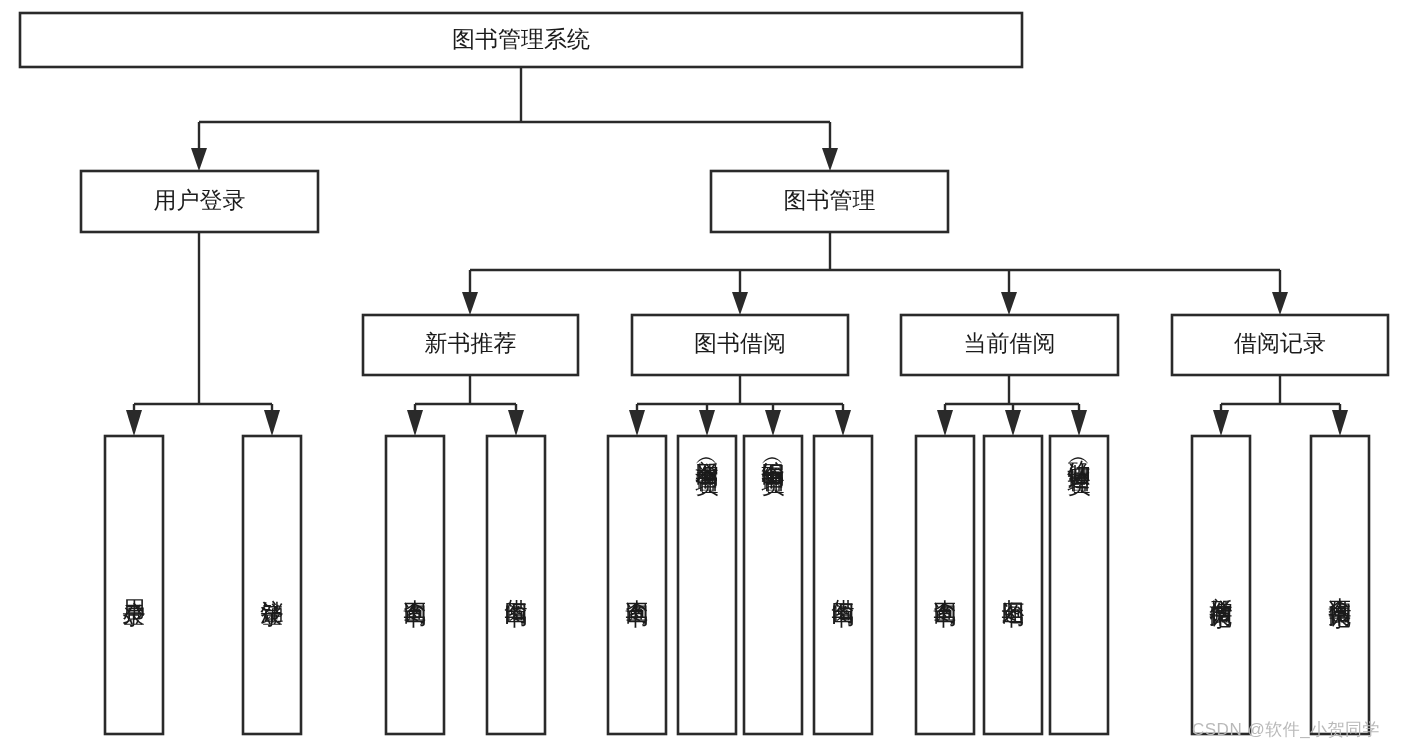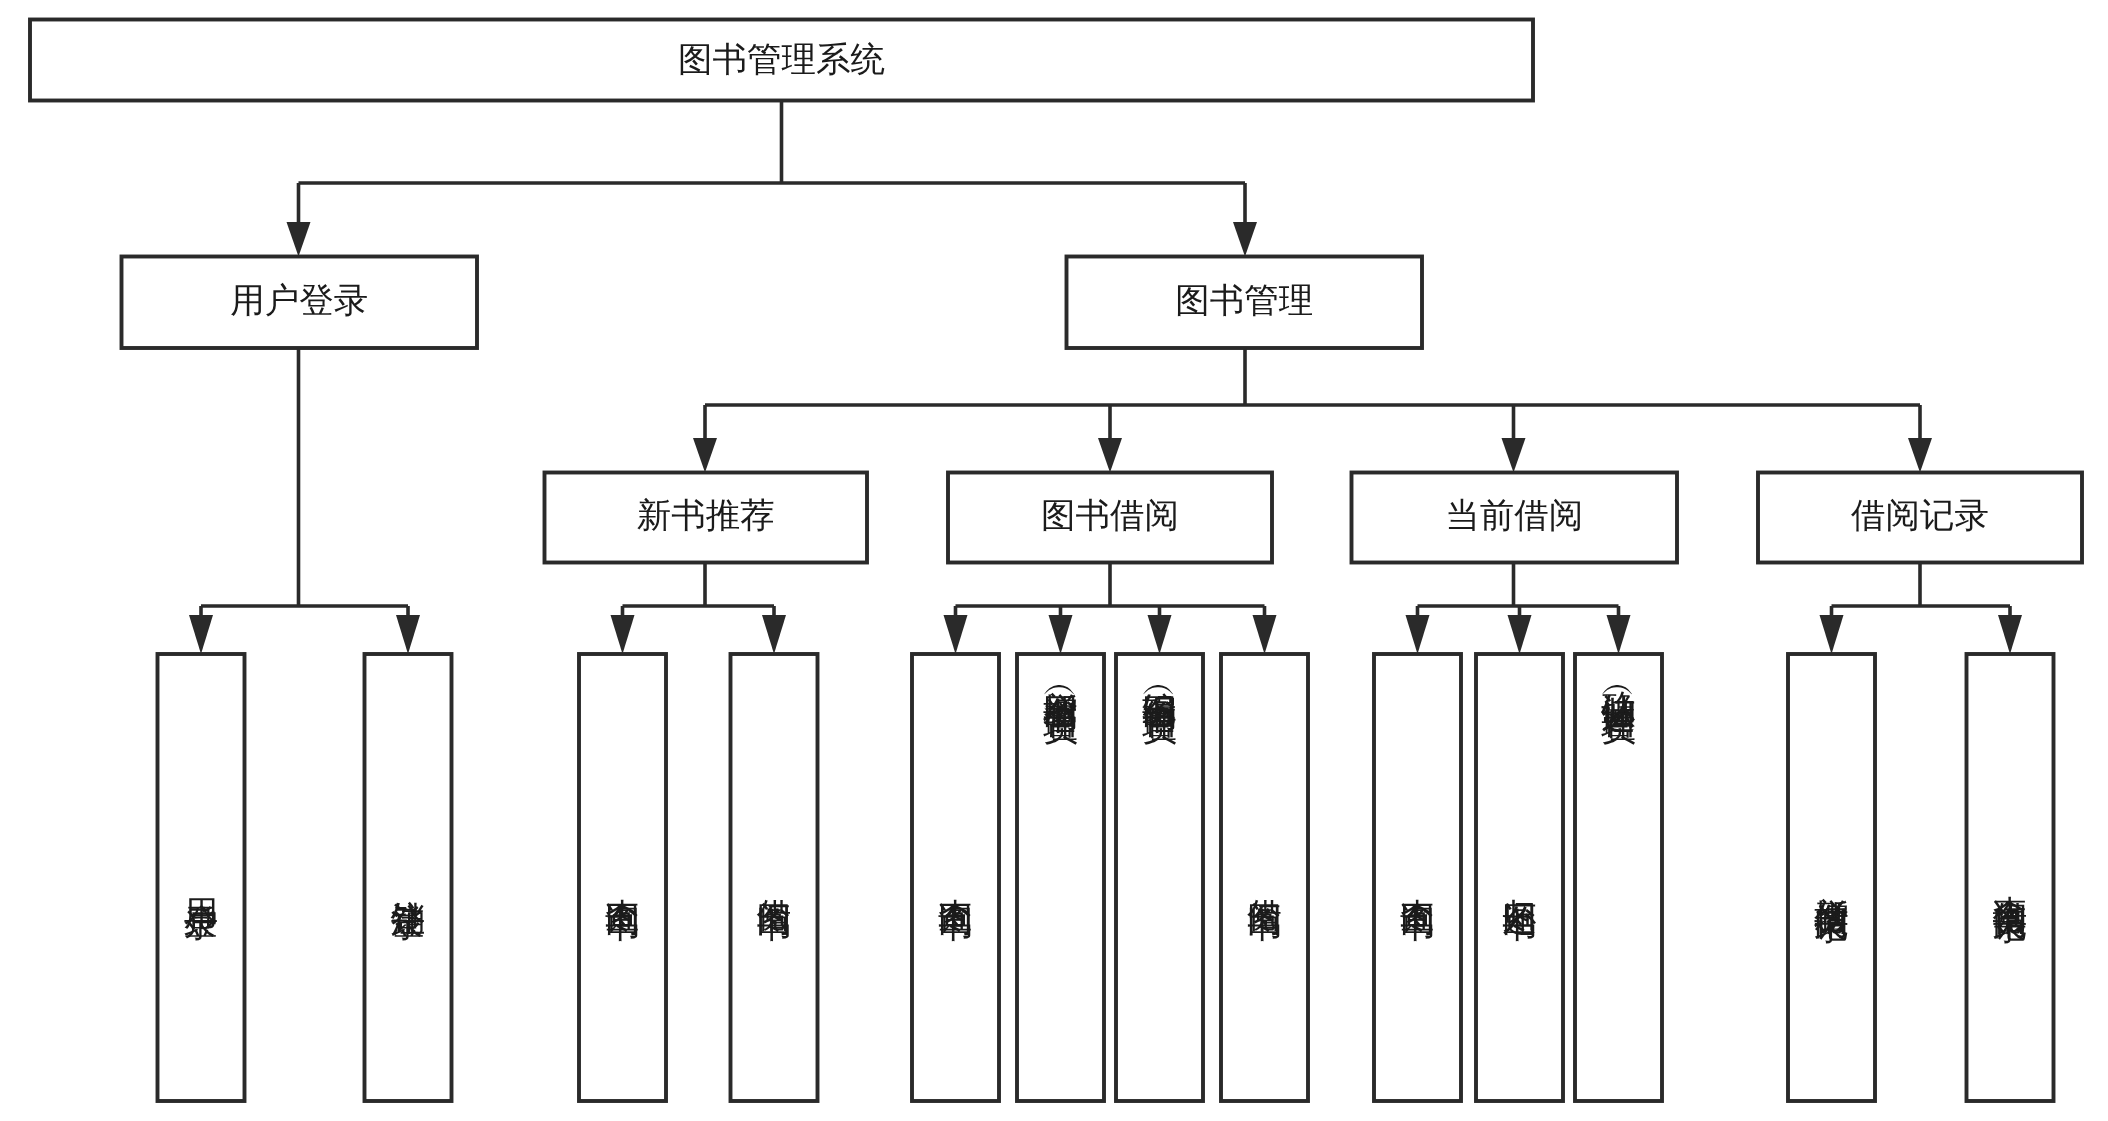--- a/index.html
+++ b/index.html
@@ -237,14 +237,15 @@
   <div class="vleaf-label-wrap" style="left:1050px; top:436px; width:58px; height:298px; align-items:flex-start;">
     <span class="node-label-v" style="margin-top:6px;">确认归还（管理员）</span>
   </div>
   <div class="vleaf-label-wrap" style="left:1192px; top:436px; width:58px; height:298px;">
     <span class="node-label-v">新增借阅记录</span>
   </div>
   <div class="vleaf-label-wrap" style="left:1311px; top:436px; width:58px; height:298px;">
     <span class="node-label-v">查询借阅记录</span>
   </div>
 
+  <div class="watermark" style="left:1192px; top:718px;">CSDN @软件_小贺同学</div>
 
 </div>
 
 </body></html>

